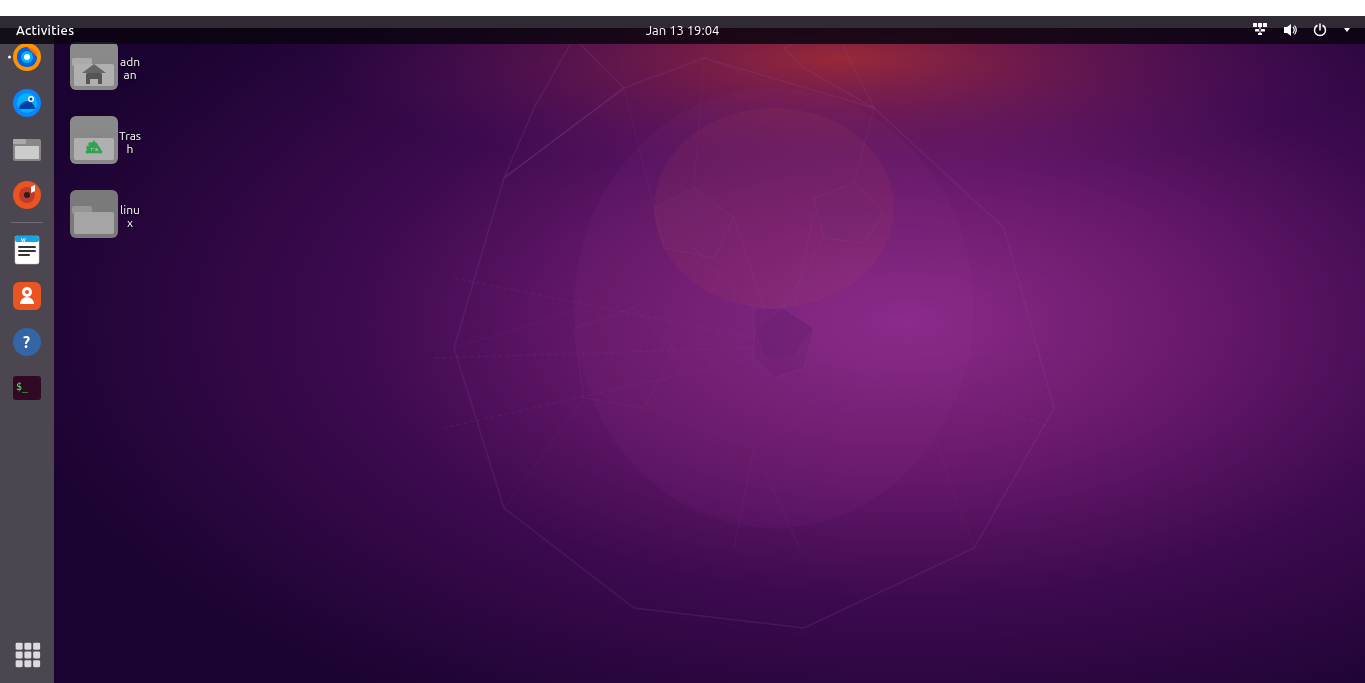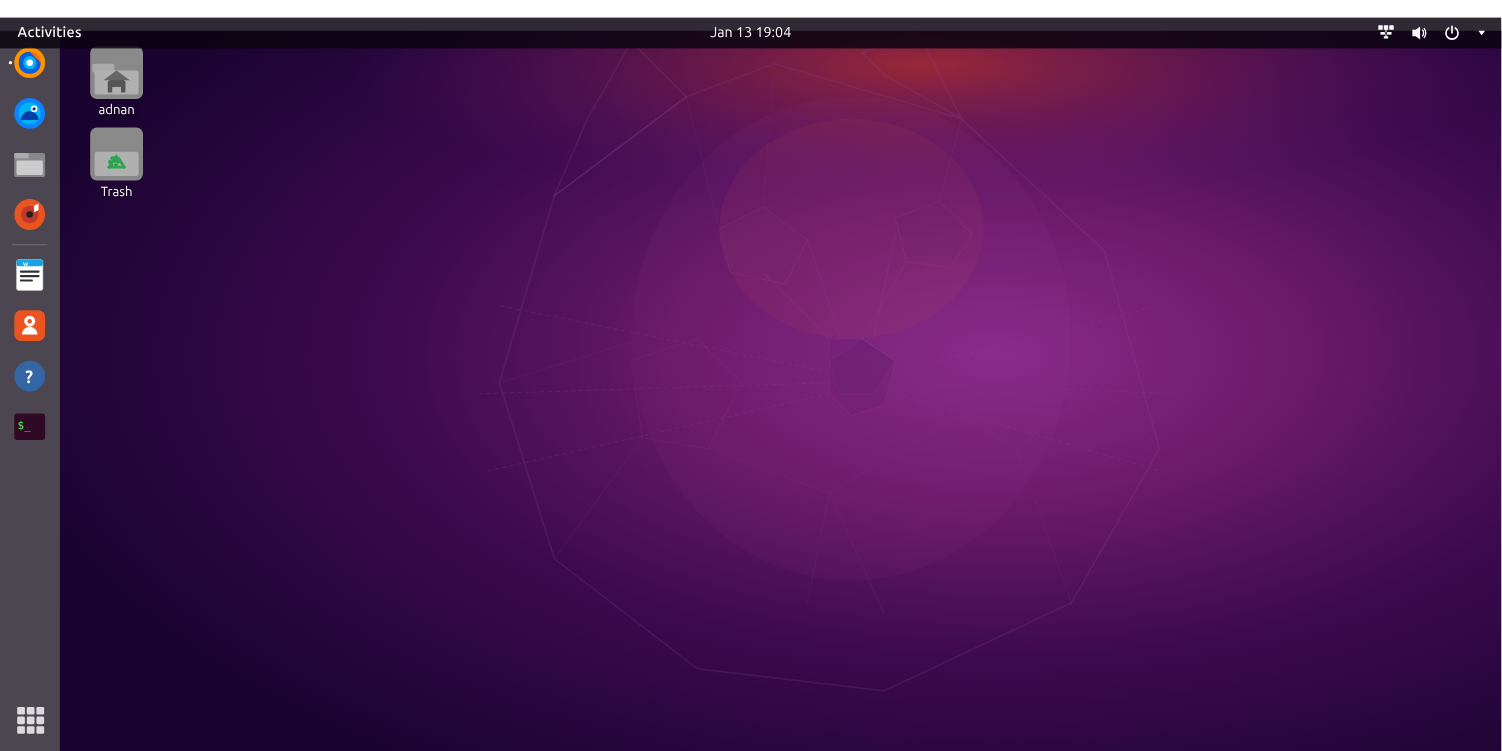--- a/index.html
+++ b/index.html
@@ -142,21 +142,20 @@
       display: flex;
       align-items: center;
       justify-content: center;
       cursor: pointer;
     }
 
     
     .desktop-icon {
       position: absolute;
       display: flex;
-      flex-direction: column;
       align-items: center;
       cursor: pointer;
       padding: 4px;
       border-radius: 4px;
       width: 80px;
     }
 
     .desktop-icon .icon-img {
       width: 48px;
       height: 48px;
@@ -446,13 +445,23 @@
           <path d="M7,4 L2,-4"></path>
           <path d="M-7,4 L7,4"></path>
         </g>
 
         <text x="15" y="36" font-size="14" fill="#2ea44f">♻</text>
       </svg>
     </div>
     <span class="icon-label">Trash</span>
   </div>
 
+  <div class="desktop-icon" style="top: 158px; left: 12px;">
+    <div class="icon-img linux-folder">
+      <svg viewBox="0 0 48 48" width="48" height="48">
+        <rect x="2" y="16" width="44" height="30" rx="3" fill="#7a7a7a"></rect>
+        <rect x="2" y="16" width="20" height="8" rx="2" fill="#959595"></rect>
+        <rect x="4" y="22" width="40" height="22" rx="2" fill="#a5a5a5"></rect>
+      </svg>
+    </div>
+    <span class="icon-label">linux</span>
+  </div>
 </div>
 
 </body></html>

